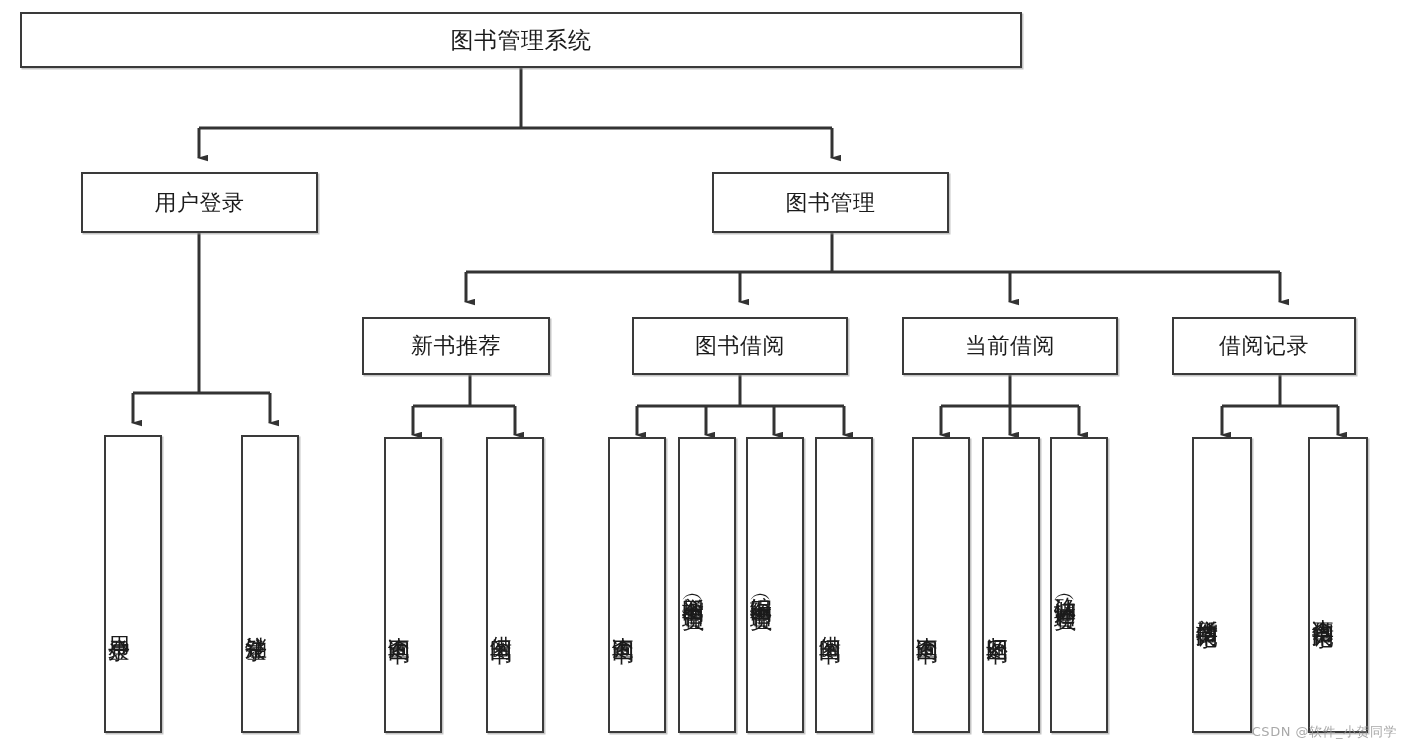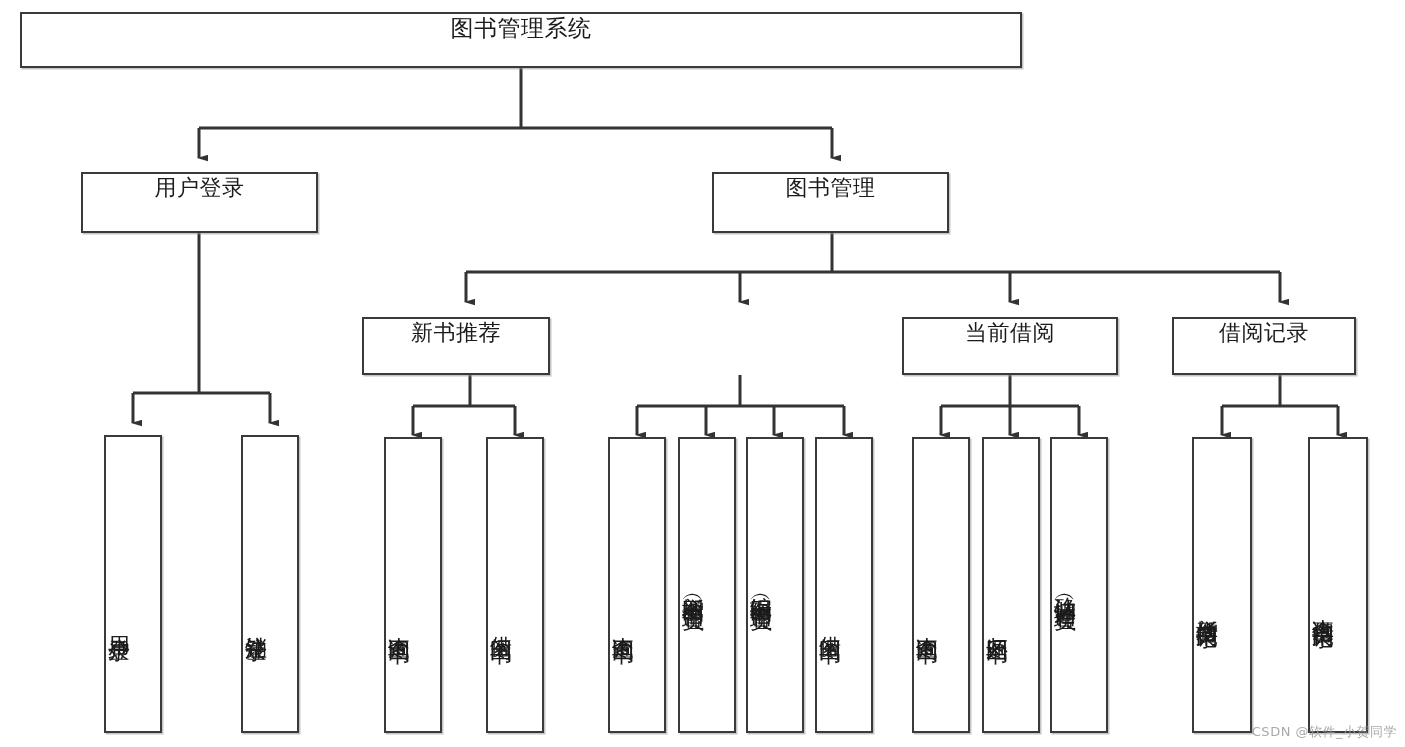--- a/index.html
+++ b/index.html
@@ -25,20 +25,21 @@
     height: 747px;
     pointer-events: none;
   }
   .node {
     position: absolute;
     box-sizing: border-box;
     background: #ffffff;
     border: 2px solid #3a3a3a;
     box-shadow: 1.5px 1.5px 0 0 rgba(150,150,150,0.55);
     display: flex;
+    align-items: center;
     justify-content: center;
     color: #1b1b1b;
   }
   .node .label {
     font-size: 22px;
     line-height: 1.24;
     letter-spacing: 0.5px;
     white-space: nowrap;
     text-align: center;
   }
@@ -130,20 +131,23 @@
   <div class="node" style="left:81px; top:172px; width:237px; height:61px;">
     <span class="label">用户登录</span>
   </div>
   <div class="node" style="left:712px; top:172px; width:237px; height:61px;font-family:Liberation Serif, serif;">
     <span class="label">图书管理</span>
   </div>
 
   <div class="node" style="left:362px; top:317px; width:188px; height:58px;">
     <span class="label">新书推荐</span>
   </div>
+  <div class="node" style="left:632px; top:317px; width:216px; height:58px;">
+    <span class="label">图书借阅</span>
+  </div>
   <div class="node" style="left:902px; top:317px; width:216px; height:58px;">
     <span class="label">当前借阅</span>
   </div>
   <div class="node" style="left:1172px; top:317px; width:184px; height:58px;">
     <span class="label">借阅记录</span>
   </div>
 
   <div class="node vertical" style="left:104px; top:435px; width:58px; height:298px; padding-top:76px;">
     <span class="label">用户登录</span>
   </div>

